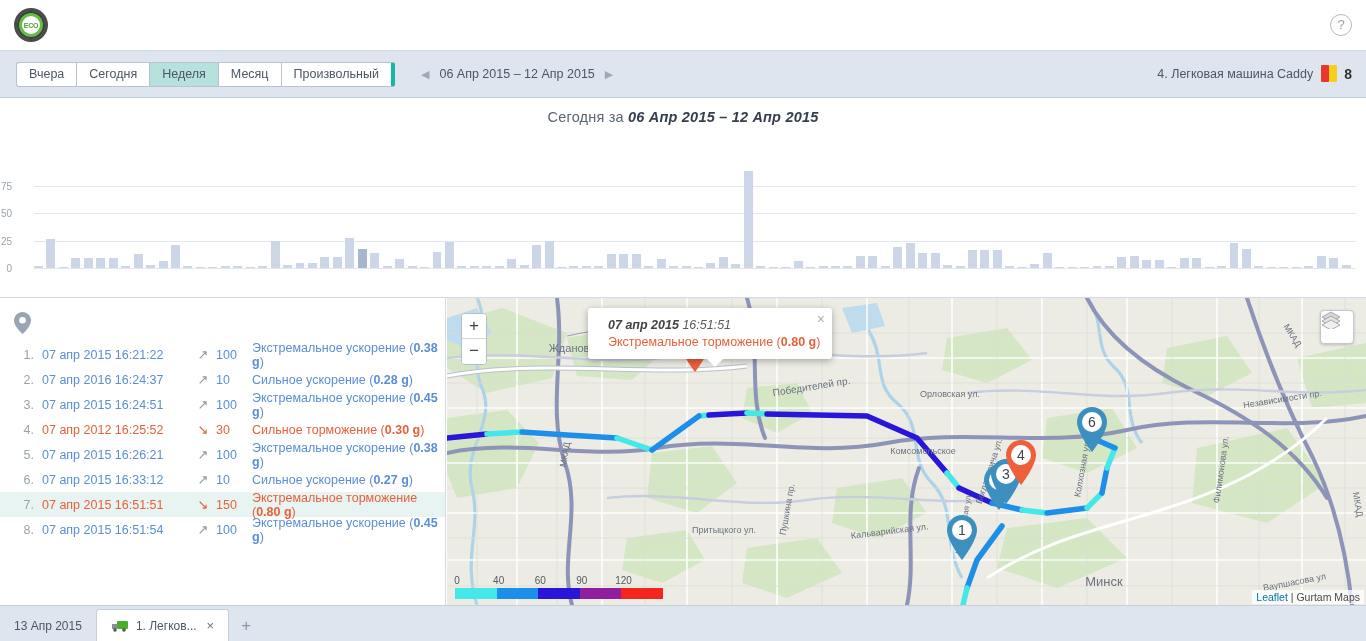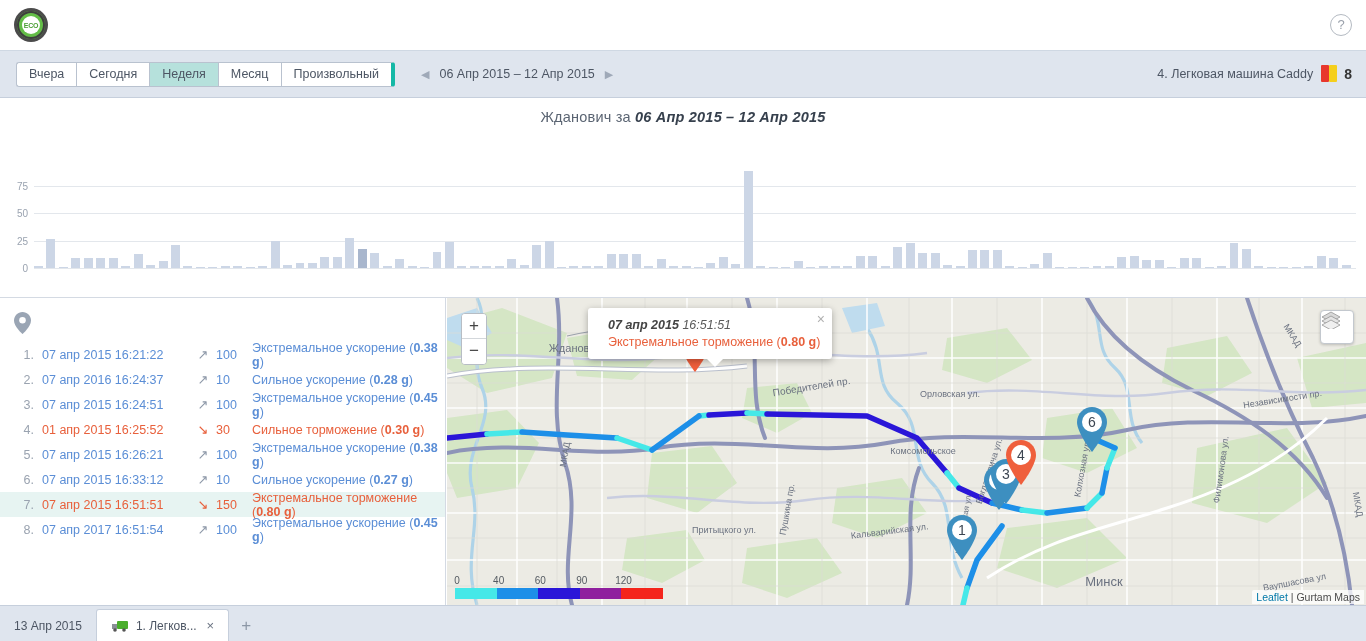--- a/index.html
+++ b/index.html
@@ -90,21 +90,21 @@
     padding-top: 11px; letter-spacing: 0.2px;
   }
   .chart-title b { font-style: italic; font-weight: bold; color: #36404d; }
   .plot {
     position: absolute; left: 34px; top: 60px; right: 10px; height: 110px;
   }
   .gridline {
     position: absolute; left: 0; right: 0; height: 1px; background: #e3e7ec;
   }
   .ytick {
-    position: absolute; right: 100%; margin-right: 6px;
+    position: absolute; right: 100%; margin-right: 22px;
     font-size: 10px; color: #9aa3b0; transform: translateY(-50%);
     white-space: nowrap;
   }
   .bars {
     position: absolute; left: 0; right: 0; bottom: 0; height: 110px;
     display: flex; align-items: flex-end;
   }
   .bar { background: #ccd6e6; flex: none; }
   .bar.sel { background: #a8b6cd; }
 
@@ -258,21 +258,21 @@
       <div class="flagicon" id="flag-icon">
           <i style="background: rgb(232, 55, 45);"></i>
           <i style="background: rgb(245, 207, 28);"></i>
         </div>
       <div class="veh-count">8</div>
     </div>
   </div>
 
   <div class="chart-area">
     <div class="chart-title">
-      <span>Жданович за</span>
+      <span>Сегодня за</span>
       <b>06 Апр 2015  –  12 Апр 2015</b>
     </div>
     <div class="plot">
       <div id="gridlines">
           <div class="gridline" style="top: 110px;"></div>
           <div class="ytick" style="top: 110px;">0</div>
           <div class="gridline" style="top: 82.5px;"></div>
           <div class="ytick" style="top: 82.5px;">25</div>
           <div class="gridline" style="top: 55px;"></div>
           <div class="ytick" style="top: 55px;">50</div>
@@ -416,21 +416,21 @@
           </div>
           <div class="vrow">
             <div class="vidx">3.</div>
             <div class="vtime blue">07 апр 2015 16:24:51</div>
             <div class="vdir">↗</div>
             <div class="vval blue">100</div>
             <div class="vdesc blue">Экстремальное ускорение (<b>0.45 g</b>)</div>
           </div>
           <div class="vrow">
             <div class="vidx">4.</div>
-            <div class="vtime red">01 апр 2015 16:25:52</div>
+            <div class="vtime red">07 апр 2012 16:25:52</div>
             <div class="vdir red">↘</div>
             <div class="vval red">30</div>
             <div class="vdesc red">Сильное торможение (<b>0.30 g</b>)</div>
           </div>
           <div class="vrow">
             <div class="vidx">5.</div>
             <div class="vtime blue">07 апр 2015 16:26:21</div>
             <div class="vdir">↗</div>
             <div class="vval blue">100</div>
             <div class="vdesc blue">Экстремальное ускорение (<b>0.38 g</b>)</div>
@@ -444,21 +444,21 @@
           </div>
           <div class="vrow hl">
             <div class="vidx">7.</div>
             <div class="vtime red">07 апр 2015 16:51:51</div>
             <div class="vdir red">↘</div>
             <div class="vval red">150</div>
             <div class="vdesc red">Экстремальное торможение (<b>0.80 g</b>)</div>
           </div>
           <div class="vrow">
             <div class="vidx">8.</div>
-            <div class="vtime blue">07 апр 2017 16:51:54</div>
+            <div class="vtime blue">07 апр 2015 16:51:54</div>
             <div class="vdir">↗</div>
             <div class="vval blue">100</div>
             <div class="vdesc blue">Экстремальное ускорение (<b>0.45 g</b>)</div>
           </div>
         </div>
     </div>
 
     <div class="map">
       <svg width="919" height="307" viewBox="0 0 919 307">
         <rect x="0" y="0" width="919" height="307" fill="#ecebe4"></rect>

